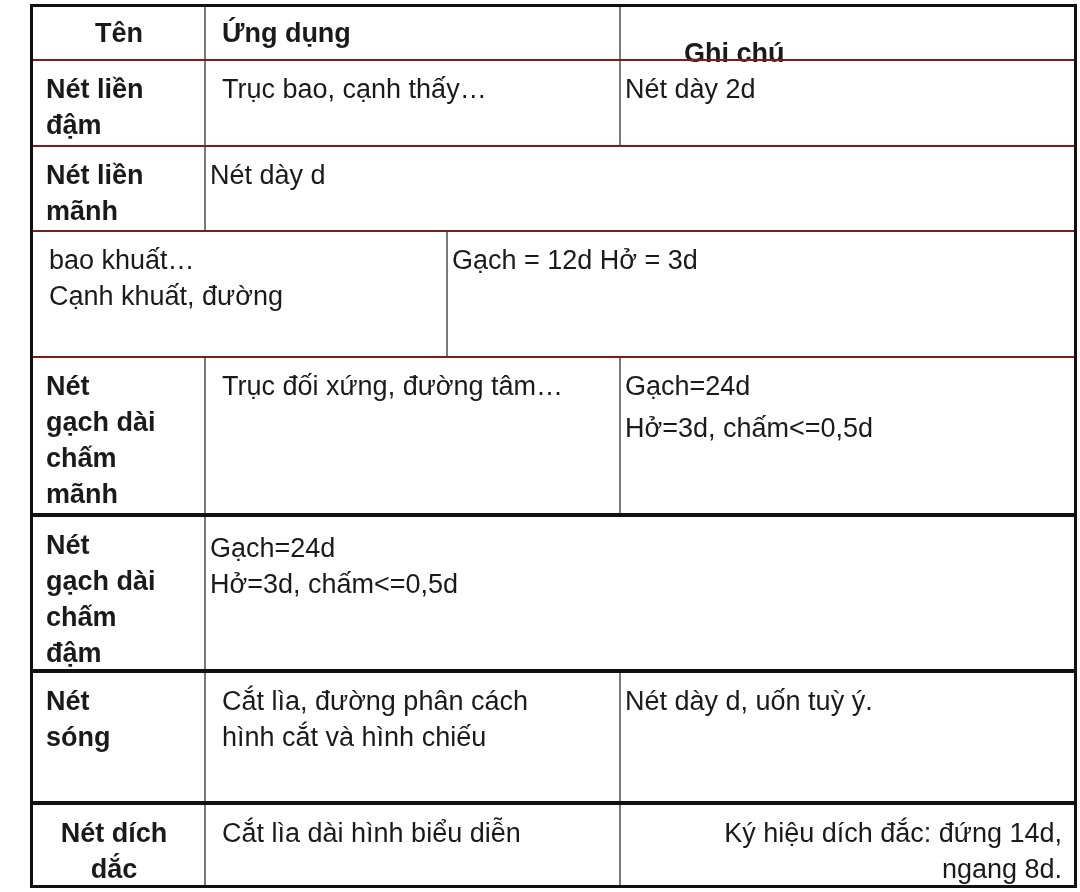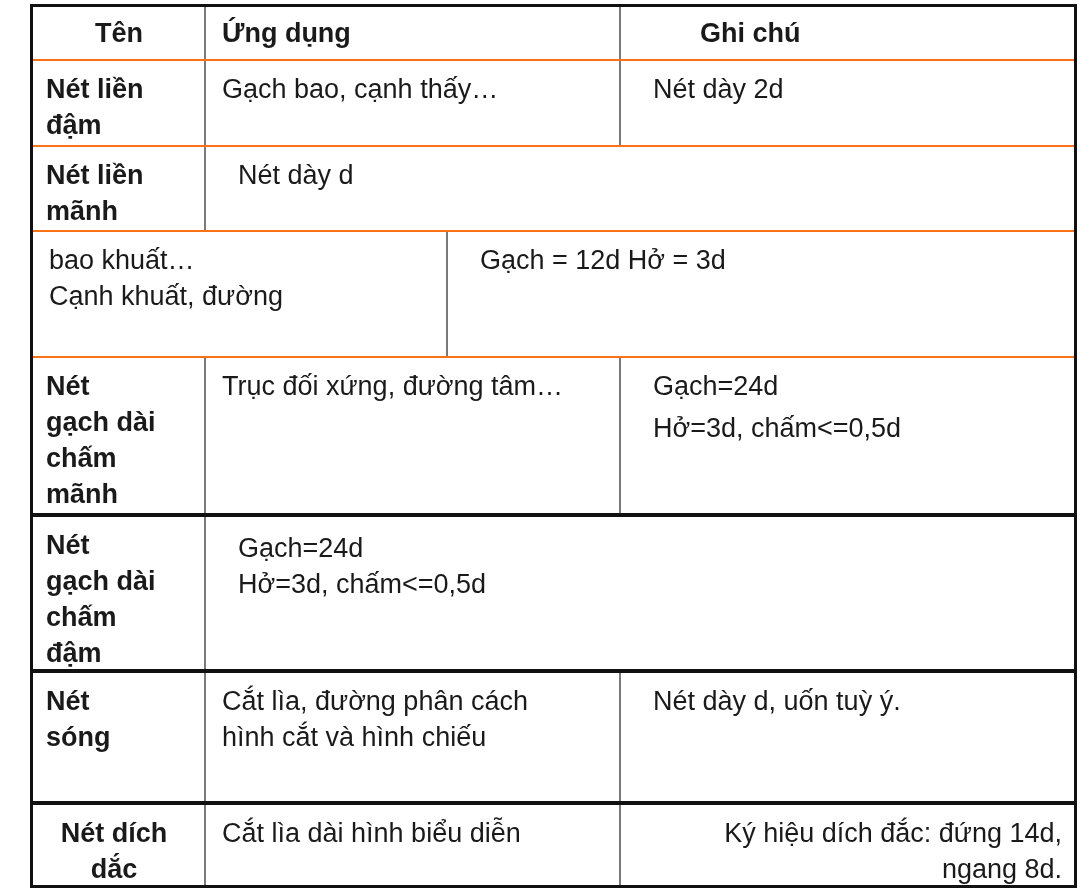--- a/index.html
+++ b/index.html
@@ -1,29 +1,29 @@
 <!DOCTYPE html>
 <html><head>
   <meta charset="utf-8">
   <style>
     html, body { margin: 0; padding: 0; background: #ffffff; }
     body { width: 1080px; height: 892px; position: relative; overflow: hidden;
            font-family: "Liberation Sans", sans-serif; color: #1a1a1a; }
     .tbl { position: absolute; left: 30px; top: 4px; width: 1047px; height: 884px;
            box-sizing: border-box; border: 3px solid #111; }
     .row { position: absolute; left: 0; right: 0; display: flex; box-sizing: border-box; }
-    .row.thin { border-top: 2px solid #f97316; }
+    .row.thin { border-top: 2px solid #7f1d1d; }
     .row.thick { border-top: 4px solid #111; }
     .cell { box-sizing: border-box; height: 100%; padding: 10px 12px 0 13px; font-size: 27px; line-height: 36px; }
     .c1 { width: 173px; font-weight: bold; border-right: 2px solid #7a7a7a; }
     .c2 { width: 415px; border-right: 2px solid #7a7a7a; padding-left: 16px; }
-    .c3 { flex: 1; padding-left: 32px; }
+    .c3 { flex: 1; padding-left: 4px; }
     .head .cell { font-weight: bold; text-align: center; padding-top: 8px; }
     .head .c2 { text-align: left; }
-    .head .c3 { text-align: left; padding-left: 79px; }
+    .head .c3 { text-align: left; padding-left: 63px; margin-top: 20px; }
     .center { text-align: center; }
     .line { display: block; }
     .spaced .line + .line { margin-top: 6px; }
   </style>
 </head>
 <body>
 
 <div class="tbl">
 
   <div class="row head" style="top:0;height:52px;">
@@ -31,21 +31,21 @@
     <div class="cell c2">Ứng dụng</div>
     <div class="cell c3">Ghi chú</div>
   </div>
 
   <div class="row thin" style="top:52px;height:86px;">
     <div class="cell c1">
       <span class="line">Nét liền</span>
       <span class="line">đậm</span>
     </div>
     <div class="cell c2">
-      <span class="line">Gạch bao, cạnh thấy…</span>
+      <span class="line">Trục bao, cạnh thấy…</span>
     </div>
     <div class="cell c3">
       <span class="line">Nét dày 2d</span>
     </div>
   </div>
 
   <div class="row thin" style="top:138px;height:85px;">
     <div class="cell c1">
       <span class="line">Nét liền</span>
       <span class="line">mãnh</span>

